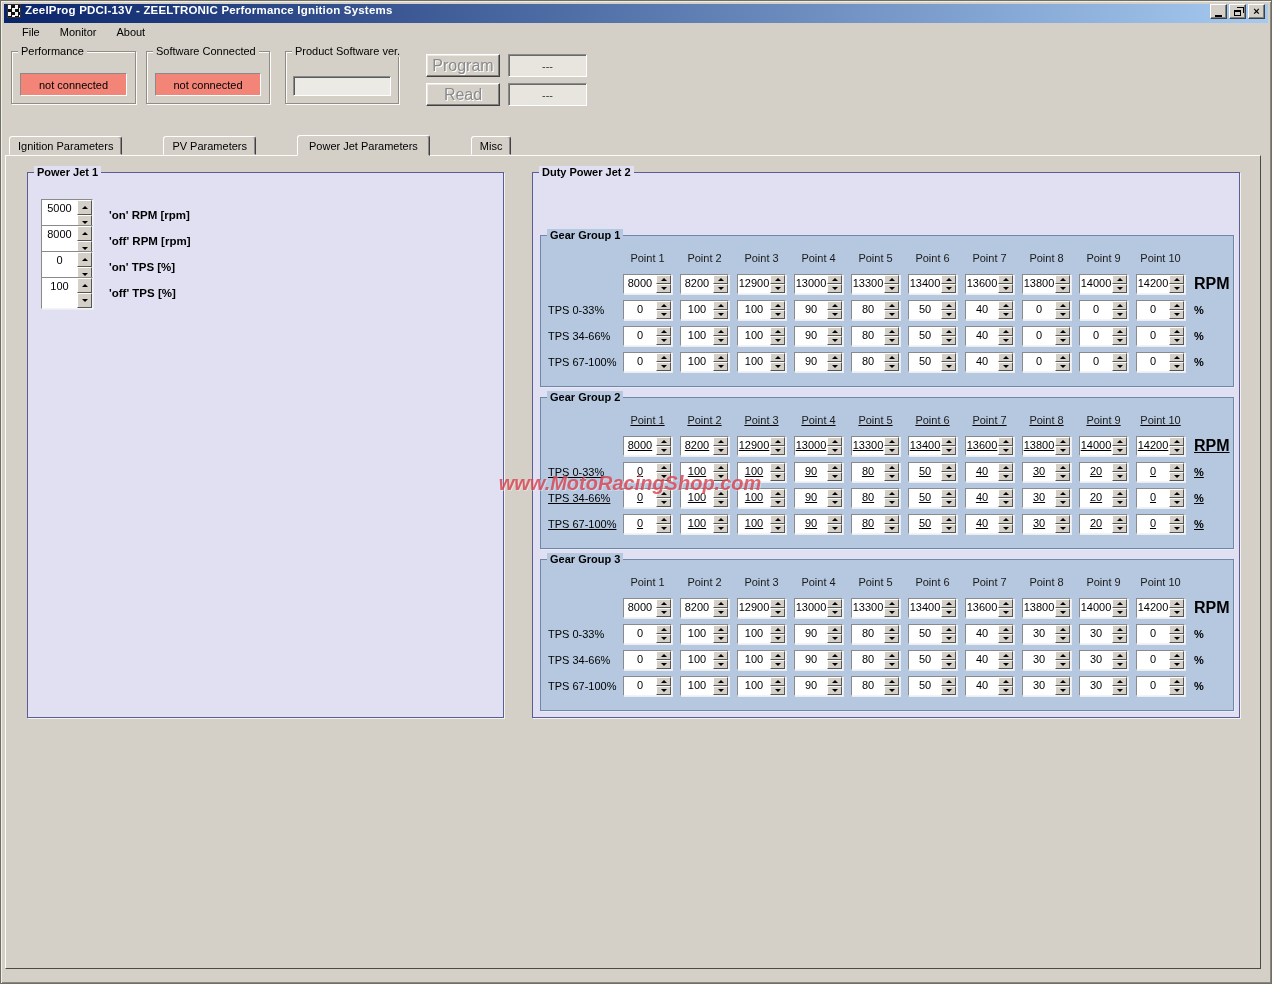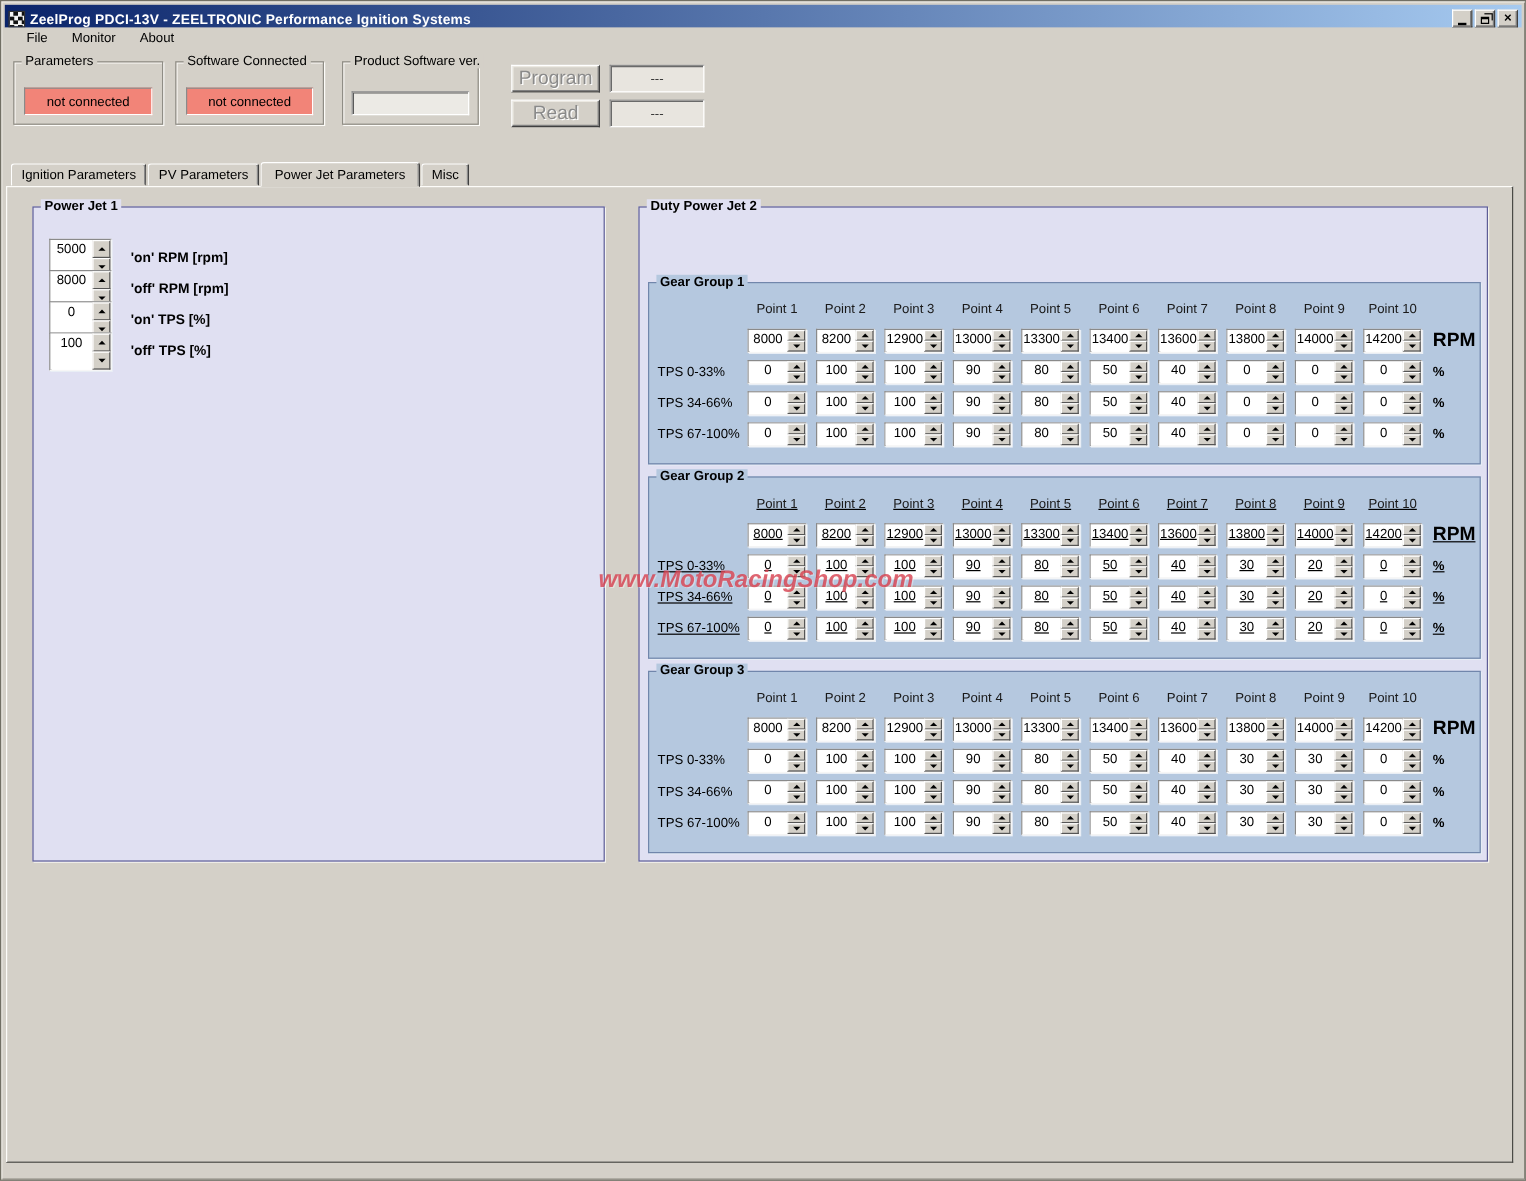--- a/index.html
+++ b/index.html
@@ -14,21 +14,21 @@
     position: absolute; left:0; top:0; width:1272px; height:984px;
     background: var(--window-bg, #d4d0c8);
     border: 1px solid #716f64;
     box-shadow: inset 1px 1px 0 #f0eee8, inset -1px -1px 0 #8a887e;
     padding: 3px;
   }
   
   .titlebar {
     position: absolute; left:3px; top:3px; right:3px; height:19px;
     background: linear-gradient(to right, var(--title-start,#0a246a), var(--title-end,#a6caf0));
-    display: flex; align-items: flex-end; padding: 0 3px;
+    display: flex; align-items: flex-start; padding: 0 3px;
   }
   .app-icon {
     width:14px; height:14px; margin-right:4px; flex:0 0 auto;
     background: repeating-conic-gradient(#111 0 90deg, #f4f4f4 0 180deg);
     background-size: 7px 7px;
     border: 1px solid #333;
   }
   .title-text { color:#fff; font-weight:bold; font-size:11.5px; letter-spacing:.2px;
     white-space:nowrap; overflow:hidden; flex:1; }
   .win-btns { display:flex; gap:2px; align-items:center; }
@@ -85,21 +85,21 @@
     position:absolute; width:79px; height:23px;
     background:#e8e5df;
     border:1px solid; border-color:#8a8a8a #fff #fff #8a8a8a;
     box-shadow: inset 1px 1px 0 #6a6a6a;
     display:flex; align-items:center; justify-content:center;
     color:#3a3a3a;
   }
   
   .tabstrip {
     position:absolute; left:8px; top:133px; height:21px;
-    display:flex; align-items:flex-end; z-index:3;
+    display:flex; align-items:flex-end; z-index:3;gap:40px;
   }
   .tab {
     height:19px; padding:0 8px; display:flex; align-items:center;
     background:#d4d0c8; cursor:pointer; margin-right:1px;
     border:1px solid; border-color:#fff #404040 transparent #fff;
     border-top-left-radius:3px; border-top-right-radius:3px;
     box-shadow: inset -1px 0 0 #8a8a8a;
   }
   .tab.active {
     height:21px; margin-bottom:-1px; padding:0 11px; z-index:4;
@@ -185,21 +185,21 @@
     </span>
   </div>
 
   <div class="menubar">
     <span class="menu-item">File</span>
     <span class="menu-item">Monitor</span>
     <span class="menu-item">About</span>
   </div>
 
   <div class="groupbox" style="left:10px; top:50px; width:125px; height:53px;">
-    <span class="legend">Parameters</span>
+    <span class="legend">Performance</span>
     <div class="status-field">not connected</div>
   </div>
   <div class="groupbox" style="left:145px; top:50px; width:124px; height:53px;">
     <span class="legend">Software Connected</span>
     <div class="status-field">not connected</div>
   </div>
   <div class="groupbox" style="left:284px; top:50px; width:114px; height:53px;">
     <span class="legend">Product Software ver.</span>
     <div class="ver-field"></div>
   </div>

